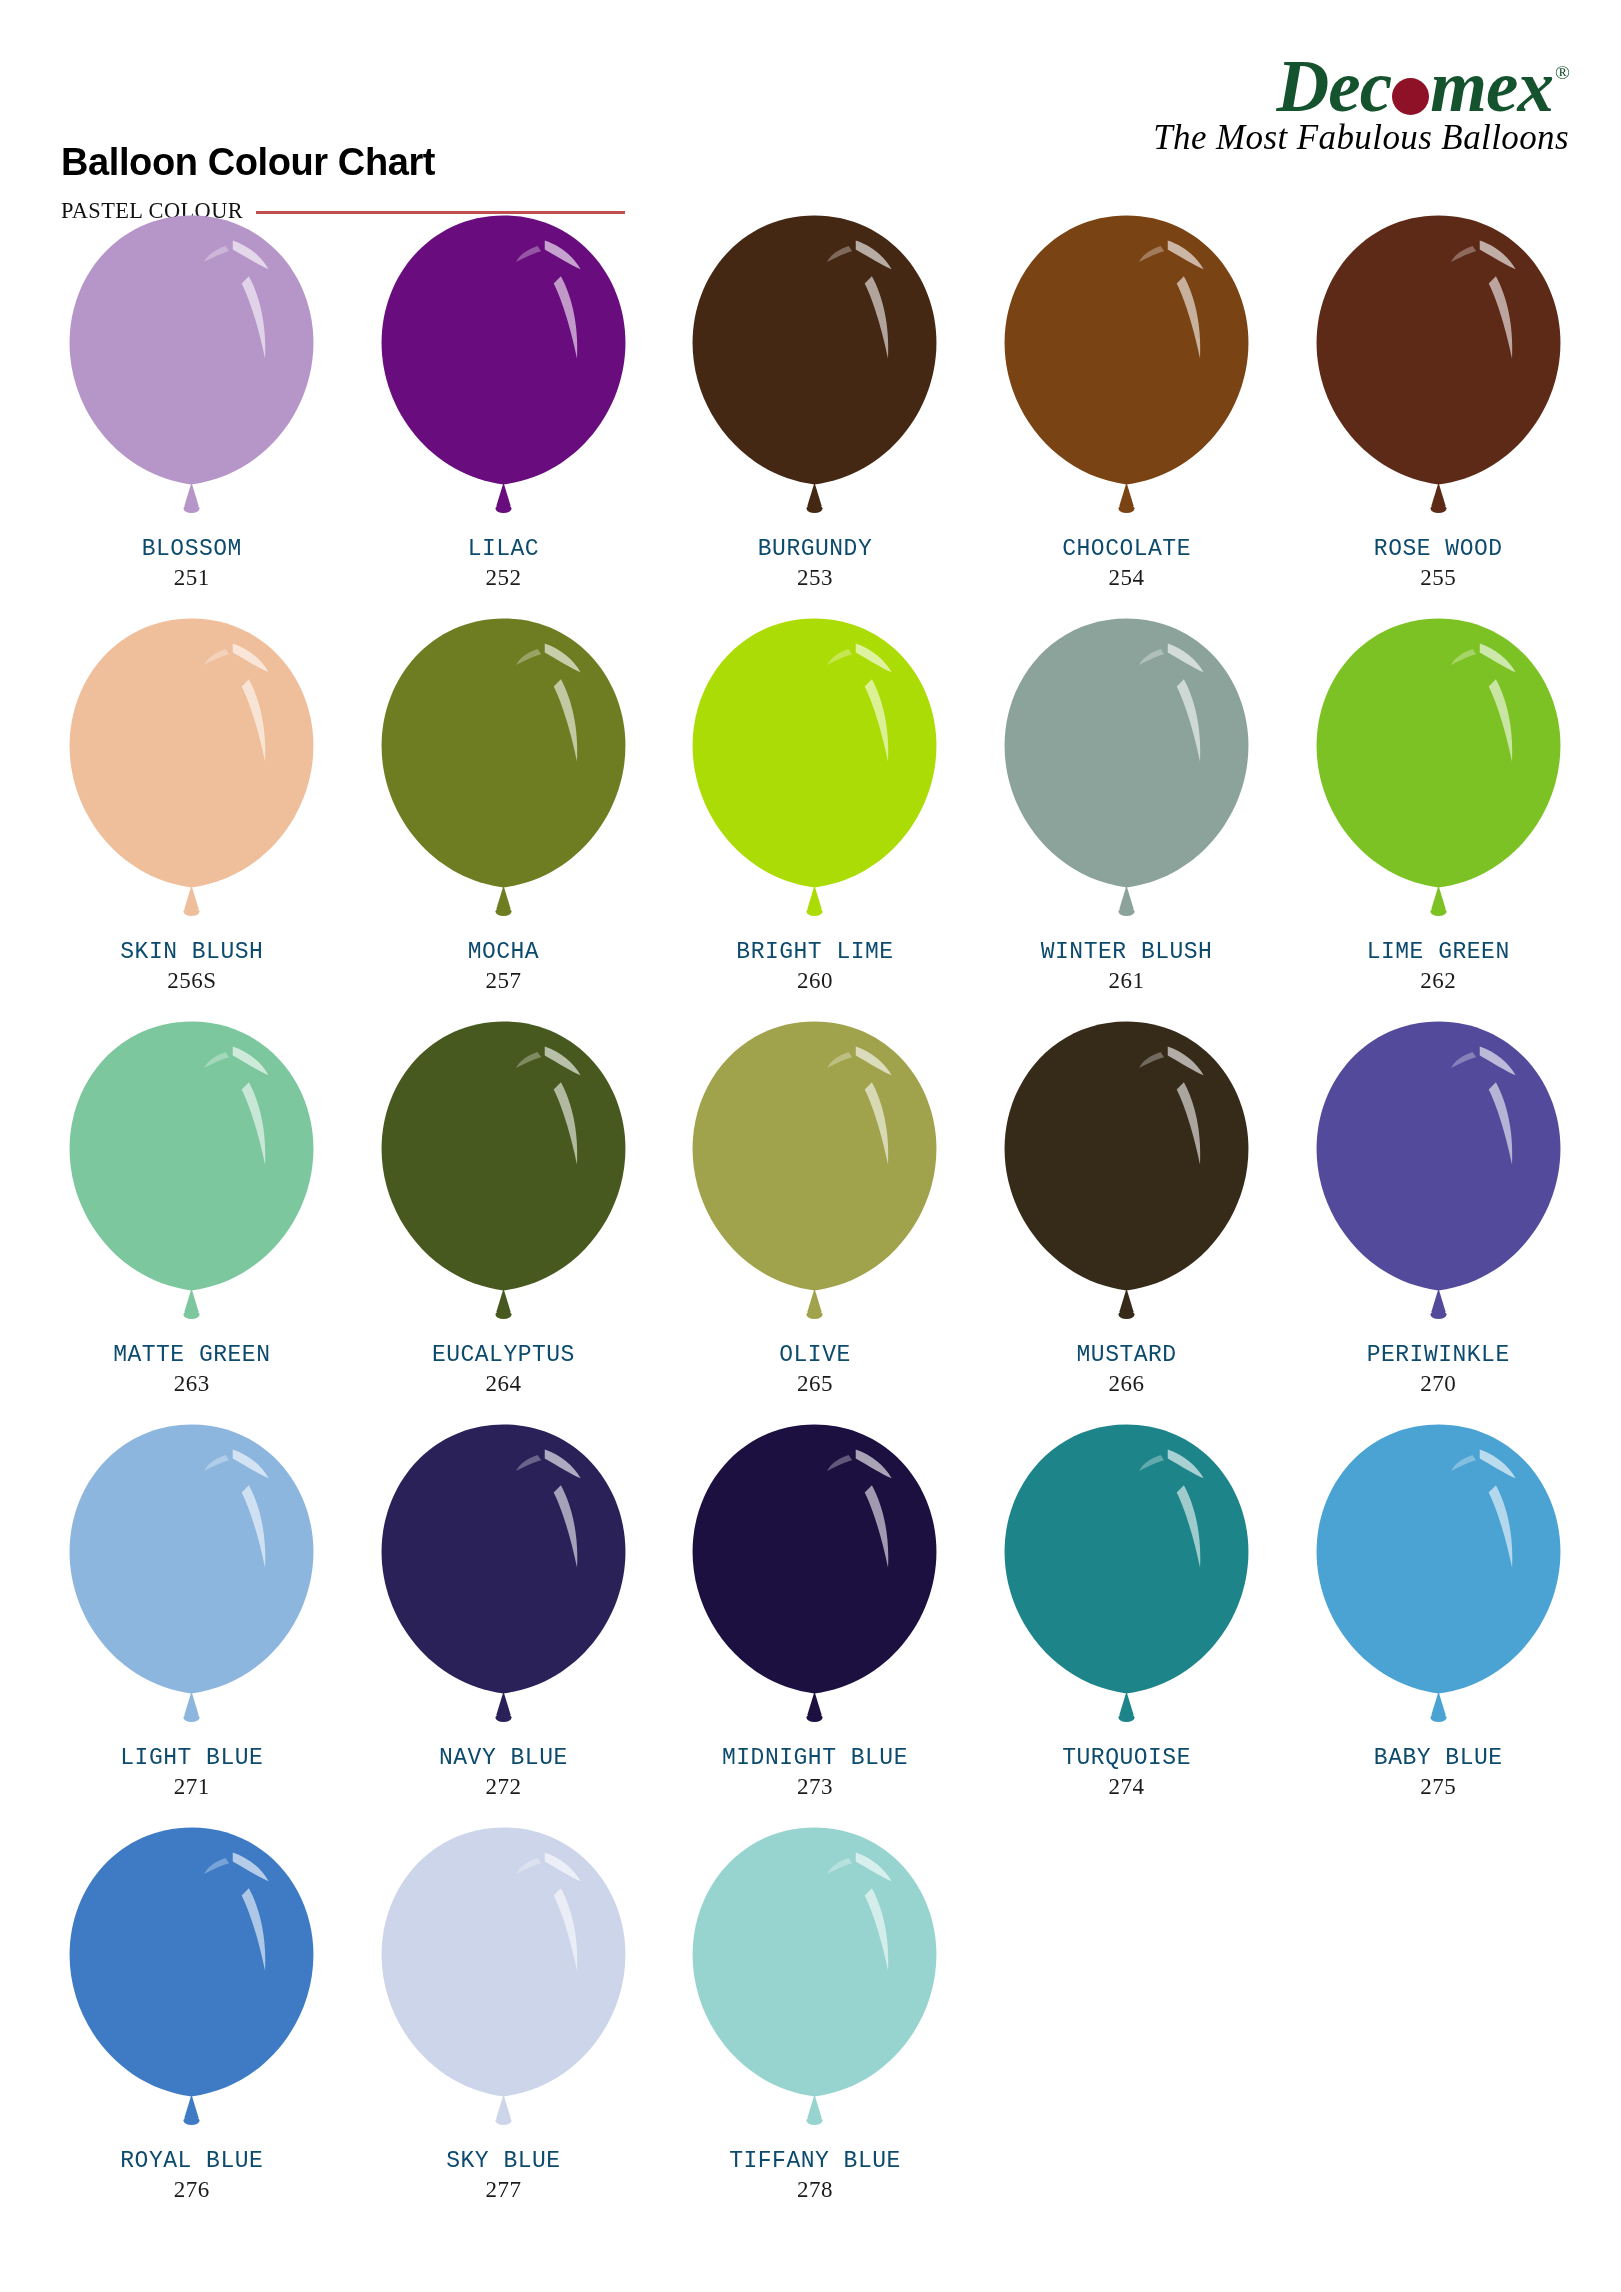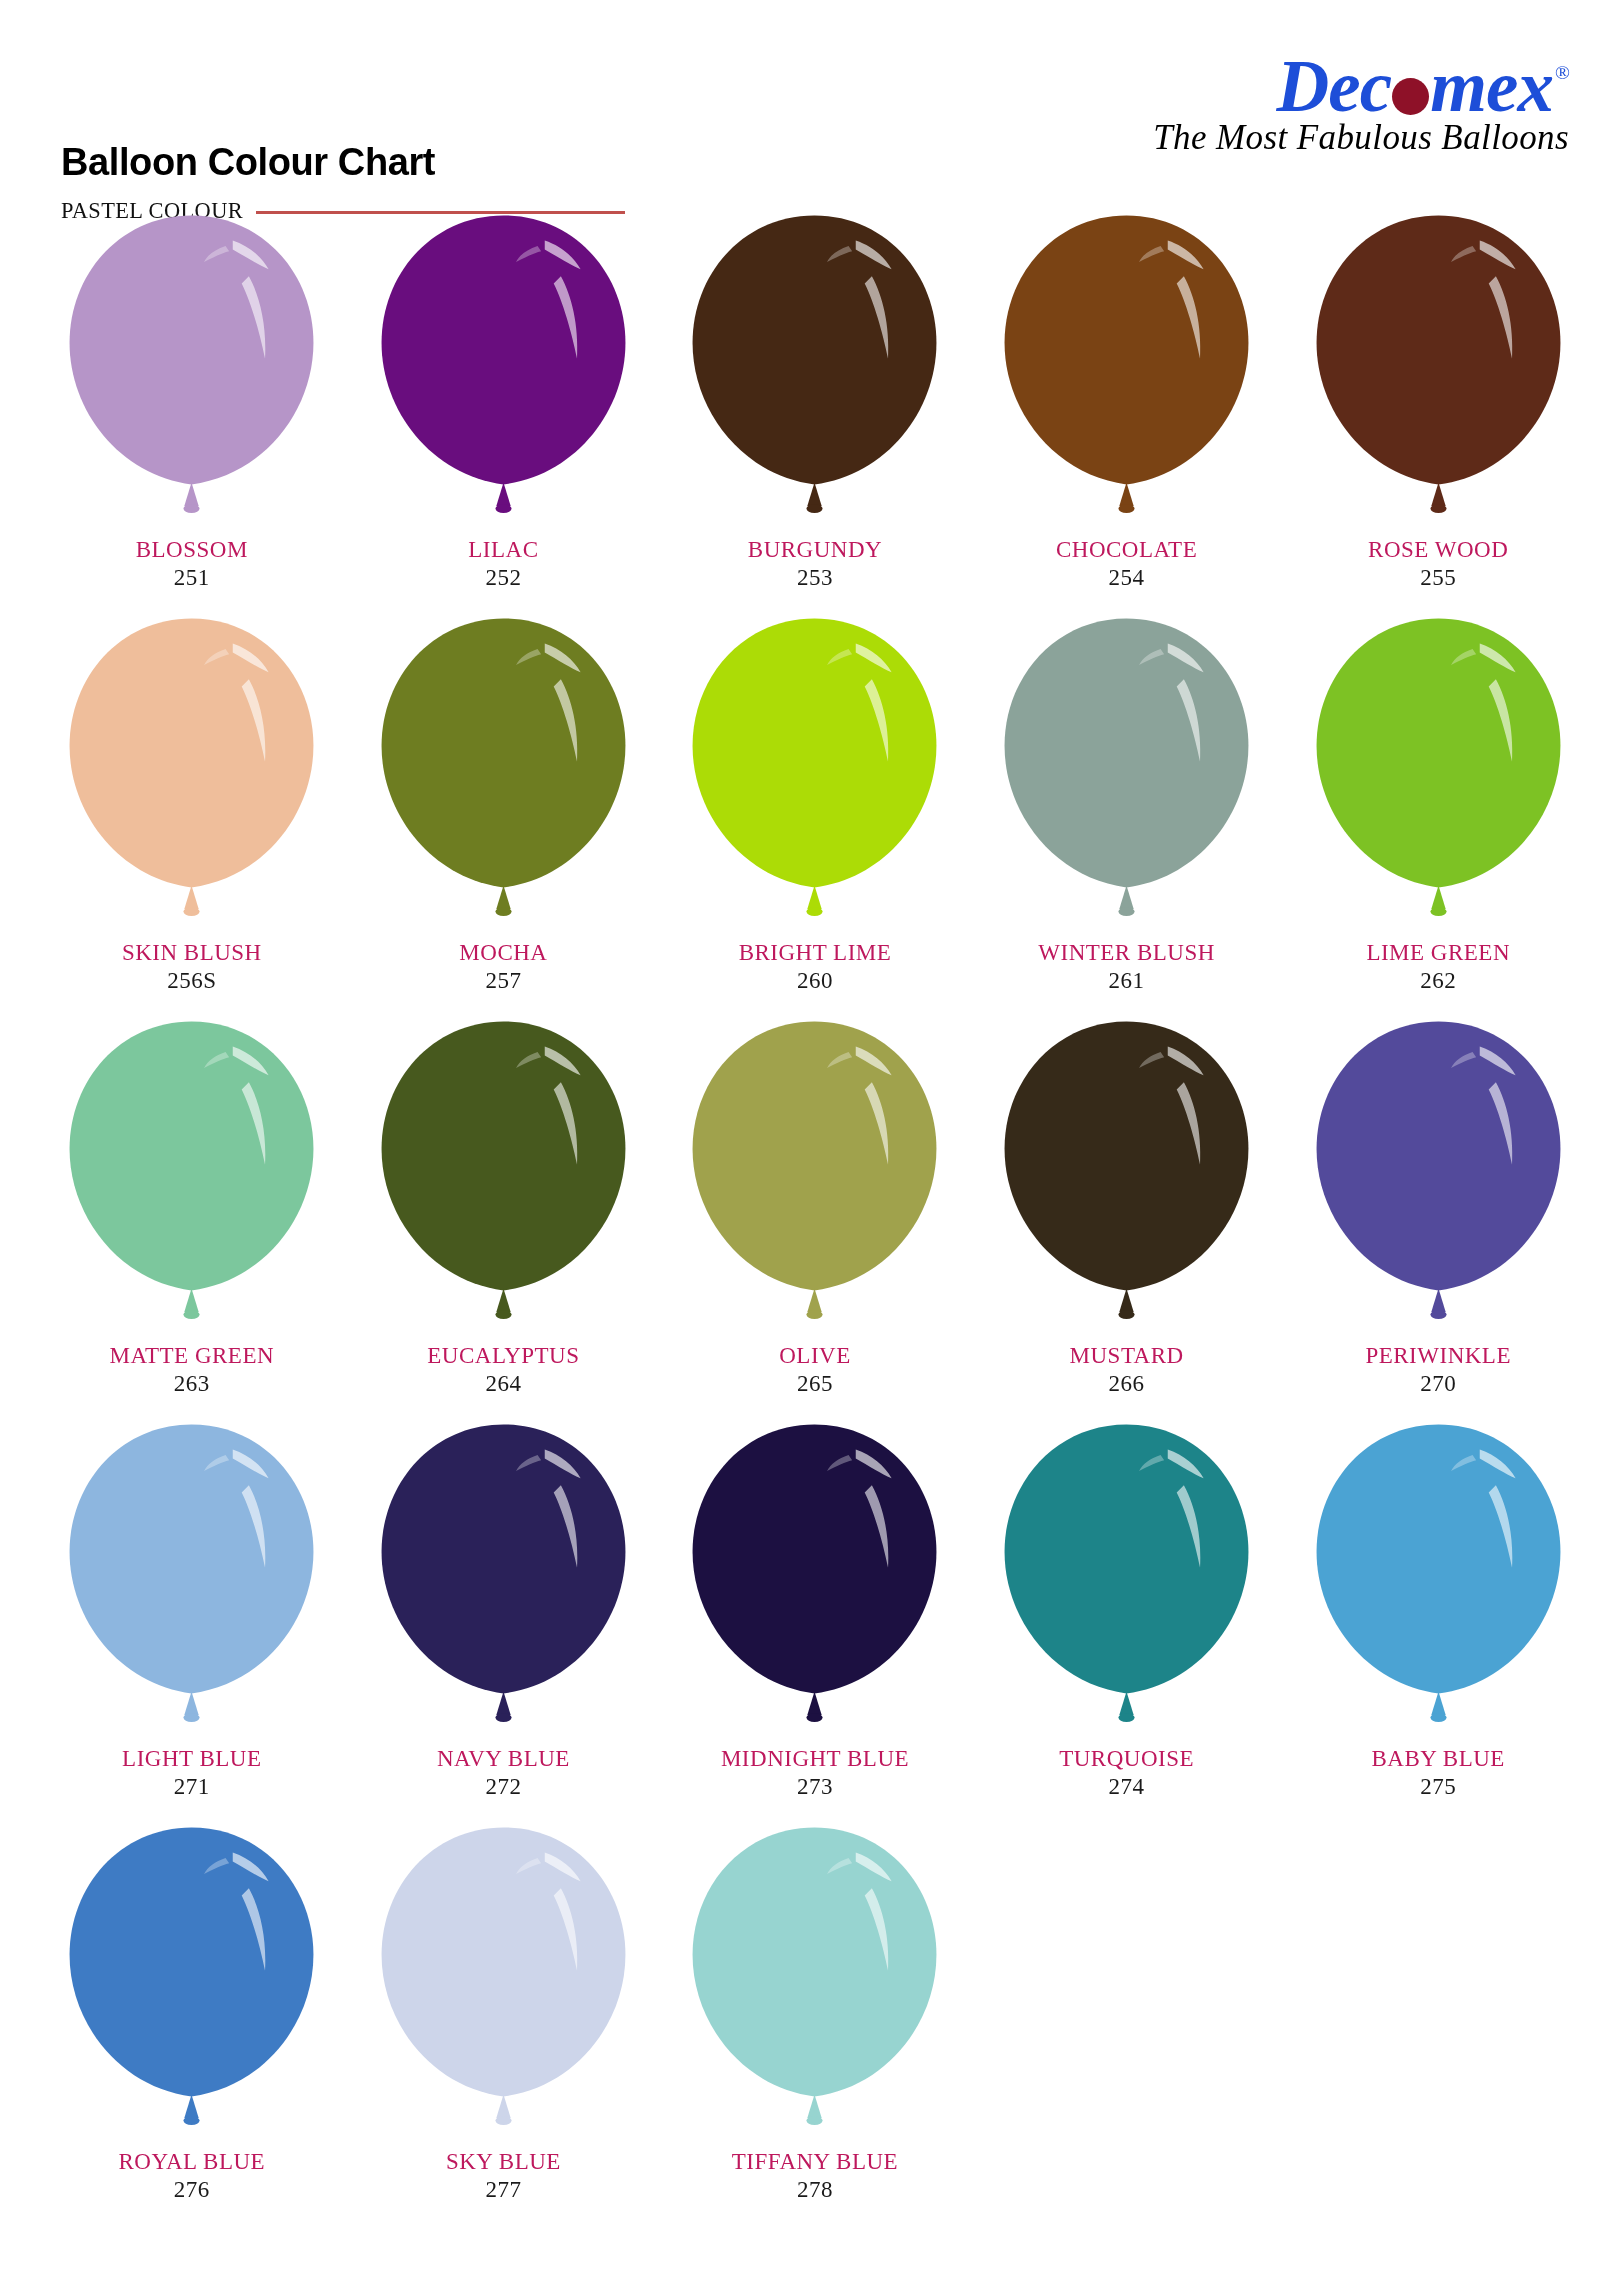--- a/index.html
+++ b/index.html
@@ -66,21 +66,21 @@
     text-align: right;
   }
   .logo-word {
     position: relative;
     display: inline-block;
     font-family: "Liberation Serif", serif;
     font-style: italic;
     font-weight: bold;
     font-size: 73px;
     line-height: 0.95;
-    color: #1d4ed8;
+    color: #14532d;
     letter-spacing: -0.9px;
   }
   .logo-dot {
     display: inline-block;
     width: 37px;
     height: 37px;
     border-radius: 50%;
     background: #8e1128;
     vertical-align: -3.6px;
     margin: 0 0.9px;
@@ -127,23 +127,23 @@
   }
   .balloon-svg { display: block; width: 269px; height: 330px; }
 
   
   .caption {
     margin-top: -3.6px;
     text-align: center;
     line-height: 1.18;
   }
   .cap-name {
-    font-family: Liberation Serif, serif;
+    font-family: Liberation Mono, monospace;
     font-size: 23px;
-    color: #be185d;
+    color: #0c4a6e;
     letter-spacing: 0.5px;
     white-space: nowrap;
   }
   .cap-code {
     font-family: "Liberation Serif", serif;
     font-size: 23px;
     color: #1a1a1a;
     letter-spacing: 0.5px;
   }
 </style>

